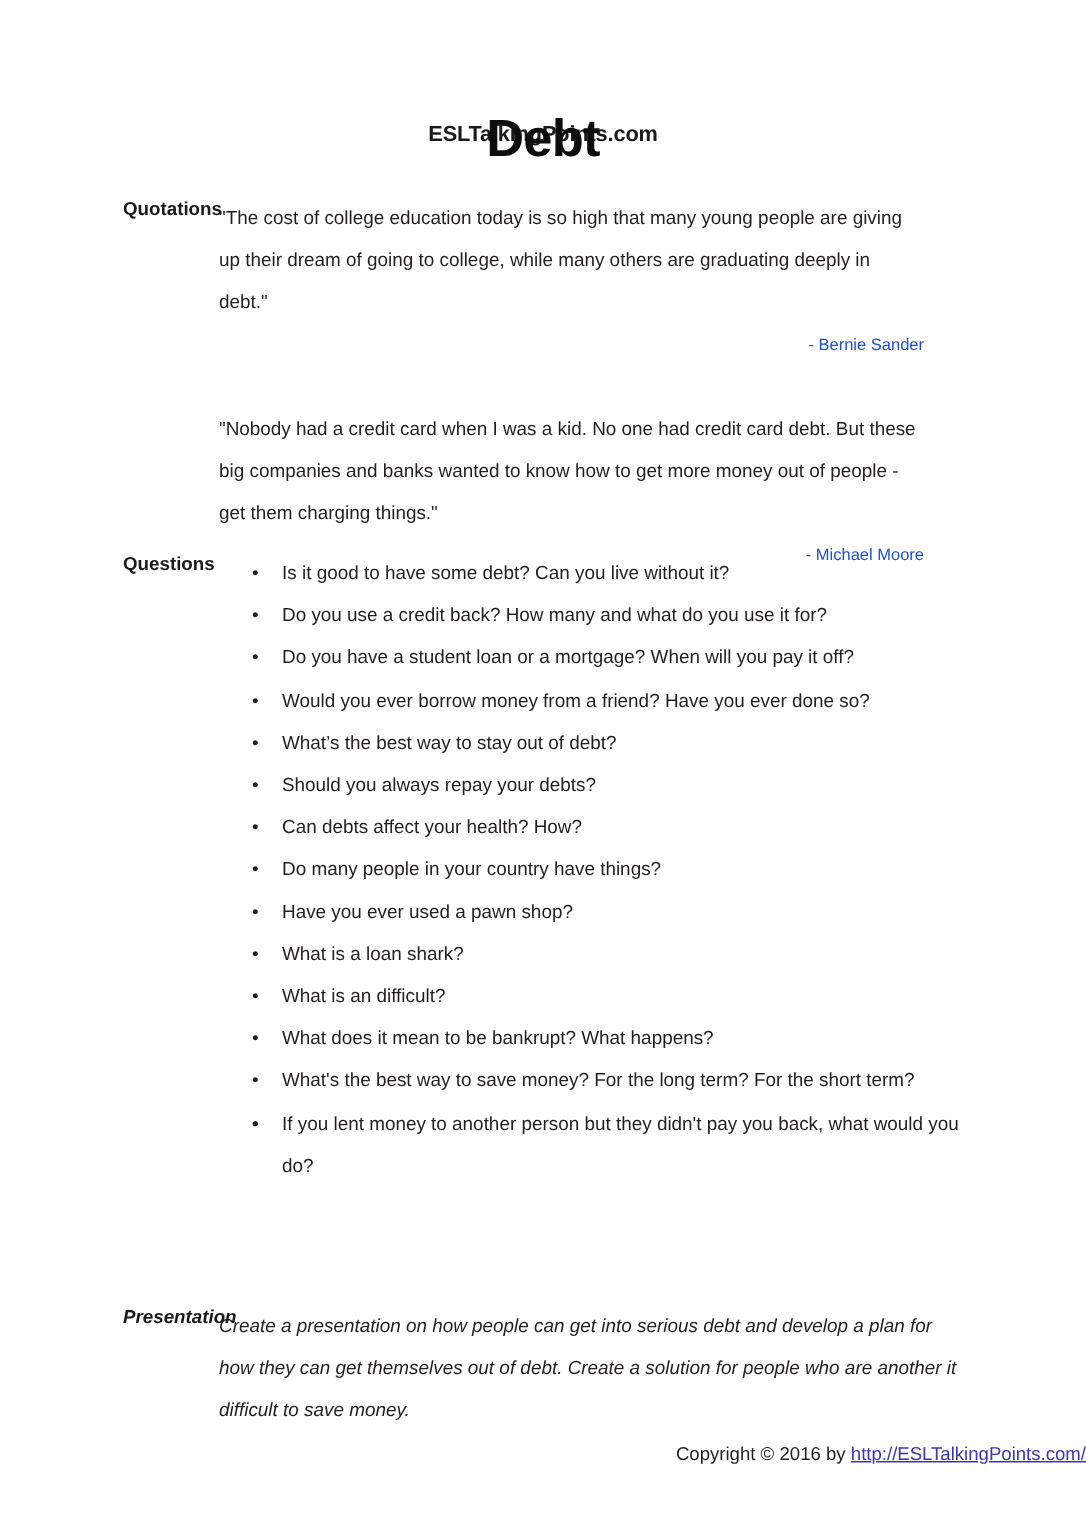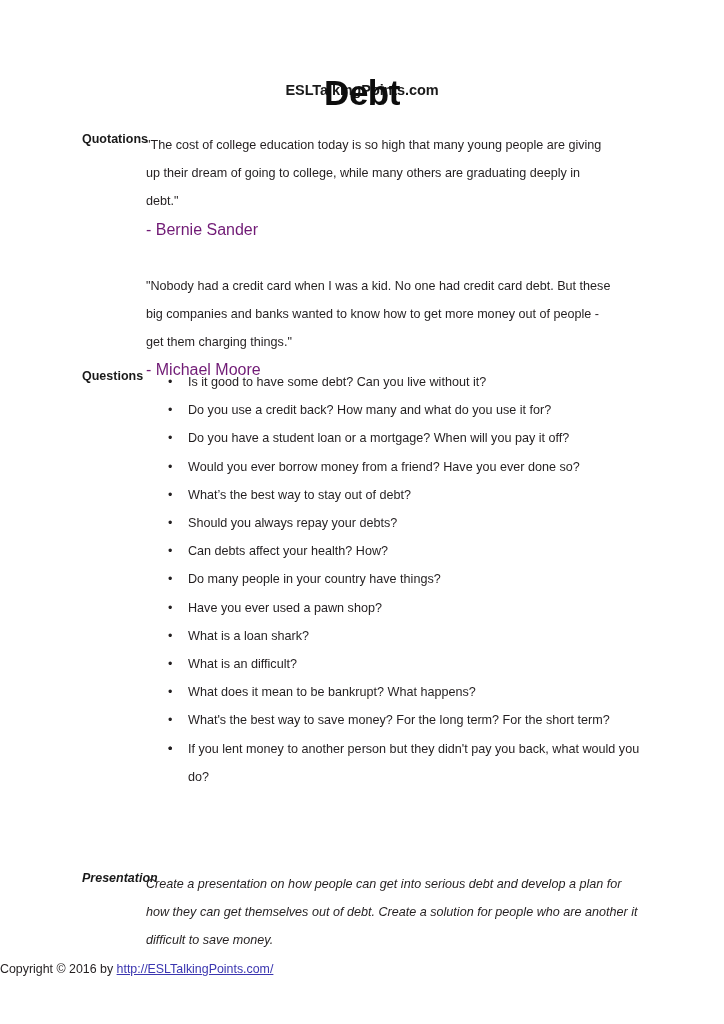--- a/index.html
+++ b/index.html
@@ -70,23 +70,24 @@
     margin-left: 102px;
     width: 470px;
   }
 
   .para {
     font-size: 12.6px;
     line-height: 28.2px;
     color: #231f20;
   }
   .attrib {
-    font-size: 16px;
+    font-size: 11px;
     line-height: 28.2px;
-    color: #701a75;
+    text-align: right;
+    color: #1d4ed8;
   }
 
   
   ul.qlist {
     list-style: none;
     margin: 0;
     padding: 0;
   }
   ul.qlist li {
     position: relative;
@@ -103,21 +104,21 @@
     line-height: 28.2px;
     color: #231f20;
   }
 
   
   .footer {
     position: absolute;
     top: 962px;
     left: 0;
     width: 724px;
-    text-align: left;
+    text-align: right;
     font-size: 12.4px;
     color: #231f20;
   }
   .footer a {
     color: #3b36b0;
     text-decoration: underline;
   }
 </style>
 </head>
 <body>

